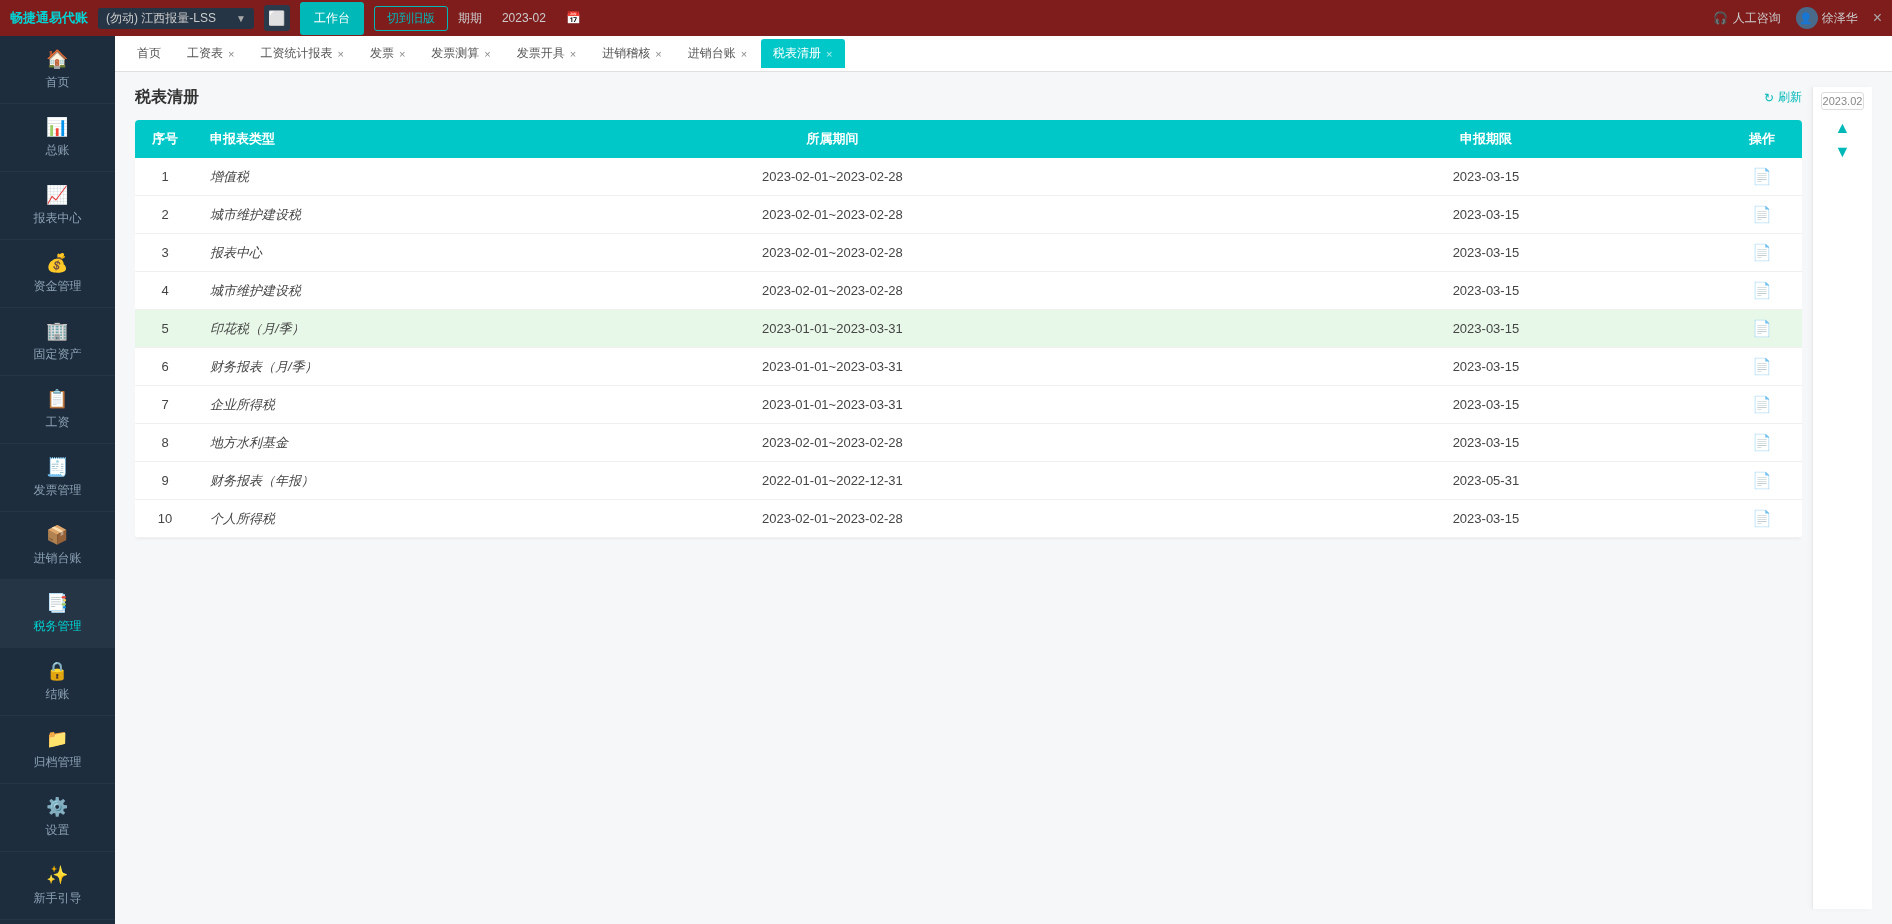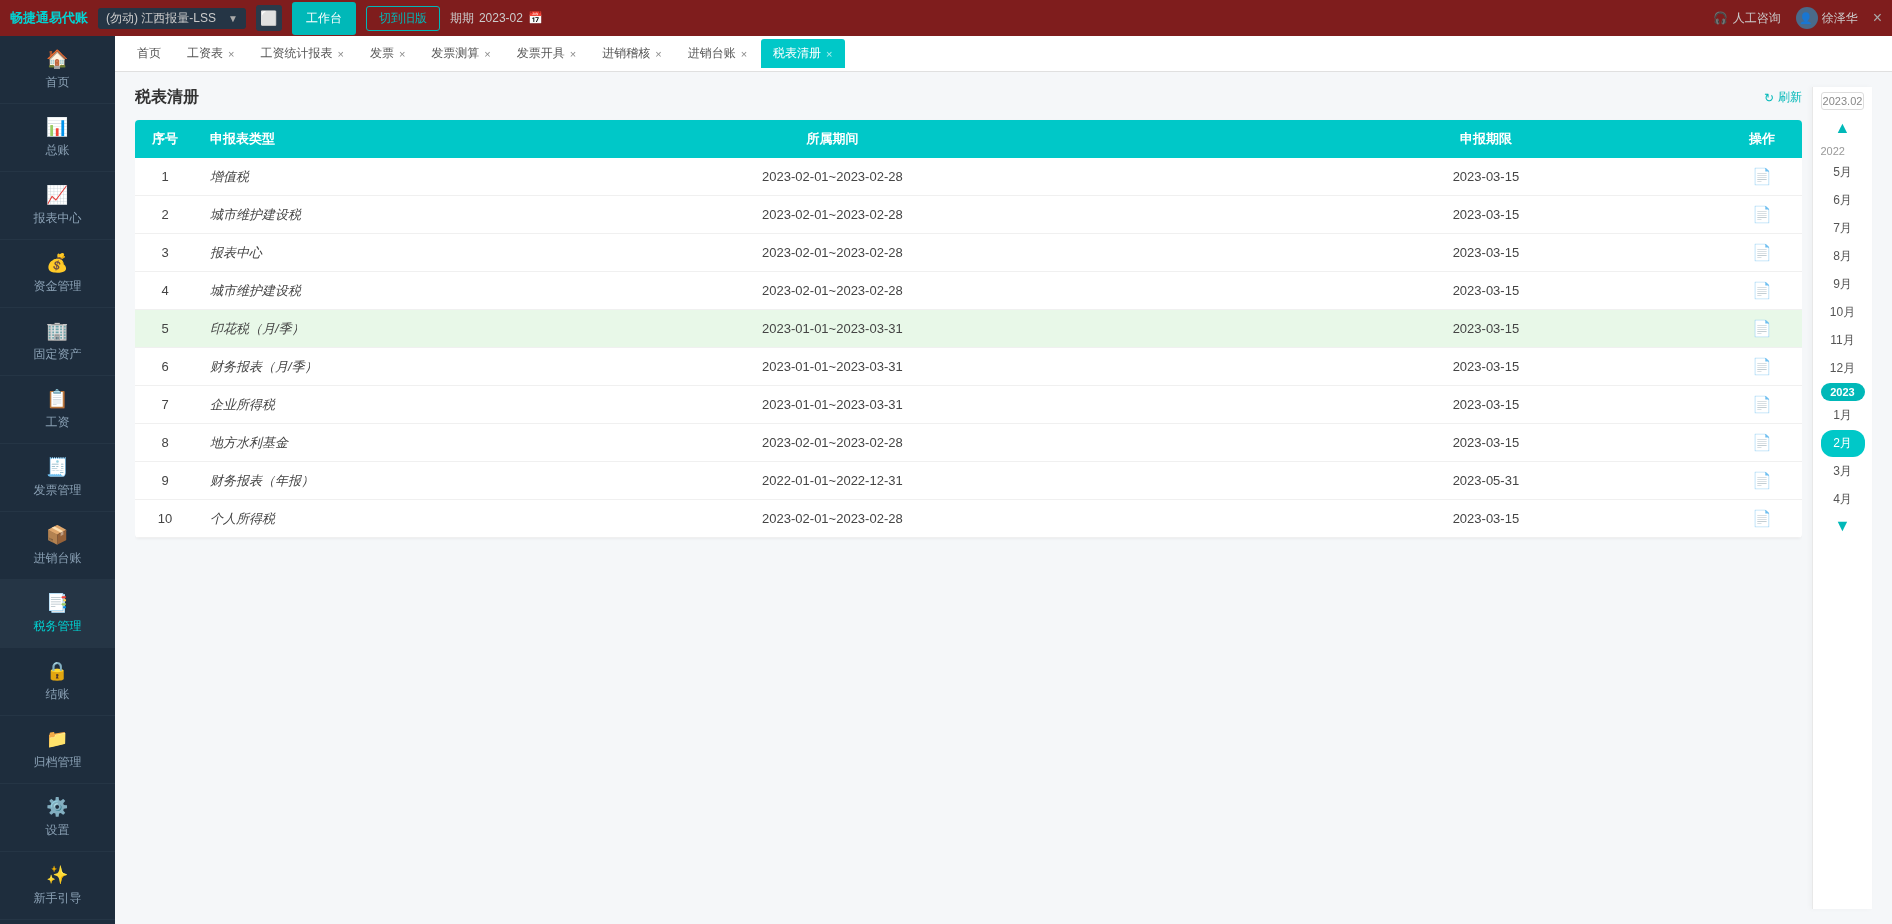--- a/index.html
+++ b/index.html
@@ -21,21 +21,21 @@
       font-weight: bold;
     }
     .top-bar-company {
       color: #ccc;
       font-size: 12px;
       background: #253545;
       padding: 2px 8px;
       border-radius: 3px;
       display: flex;
       align-items: center;
-      gap: 12px;
+      gap: 20px;
     }
     .top-bar-company .arrow { color: #aaa; font-size: 10px; }
     .top-bar-icon-btn {
       background: #2a3a4a;
       border: none;
       color: #aaa;
       width: 26px;
       height: 26px;
       border-radius: 3px;
       cursor: pointer;
@@ -61,21 +61,21 @@
       border-radius: 3px;
       cursor: pointer;
       font-size: 12px;
       text-align: right;
     }
     .top-bar-period {
       color: #ccc;
       font-size: 12px;
       display: flex;
       align-items: center;
-      gap: 5px;
+      gap: 20px;
     }
     .top-bar-right {
       margin-left: auto;
       display: flex;
       align-items: center;
       gap: 15px;
       color: #ccc;
       font-size: 12px;
     }
     .top-bar-right .user-icon {
@@ -519,33 +519,17 @@
     <td>2023-03-15</td>
     <td><span class="action-icon">📄</span></td>
   </tr>
             </tbody>
         </table>
       </div>
 
       <div class="timeline-panel">
         <div class="header-year">2023.02</div>
         <div class="timeline-nav timeline-nav-top">▲</div>
-        <div id="timeline-content">
-            <div class="timeline-year-label">2022</div>
-            <div class="timeline-item">5月</div>
-            <div class="timeline-item">6月</div>
-            <div class="timeline-item">7月</div>
-            <div class="timeline-item">8月</div>
-            <div class="timeline-item">9月</div>
-            <div class="timeline-item">10月</div>
-            <div class="timeline-item">11月</div>
-            <div class="timeline-item">12月</div>
-            <div class="timeline-item year-badge">2023</div>
-            <div class="timeline-item">1月</div>
-            <div class="timeline-item current">2月</div>
-            <div class="timeline-item">3月</div>
-            <div class="timeline-item">4月</div>
-          </div>
         <div class="timeline-nav timeline-nav-bottom">▼</div>
       </div>
     </div>
   </div>
 </div>
 
 </body></html>

